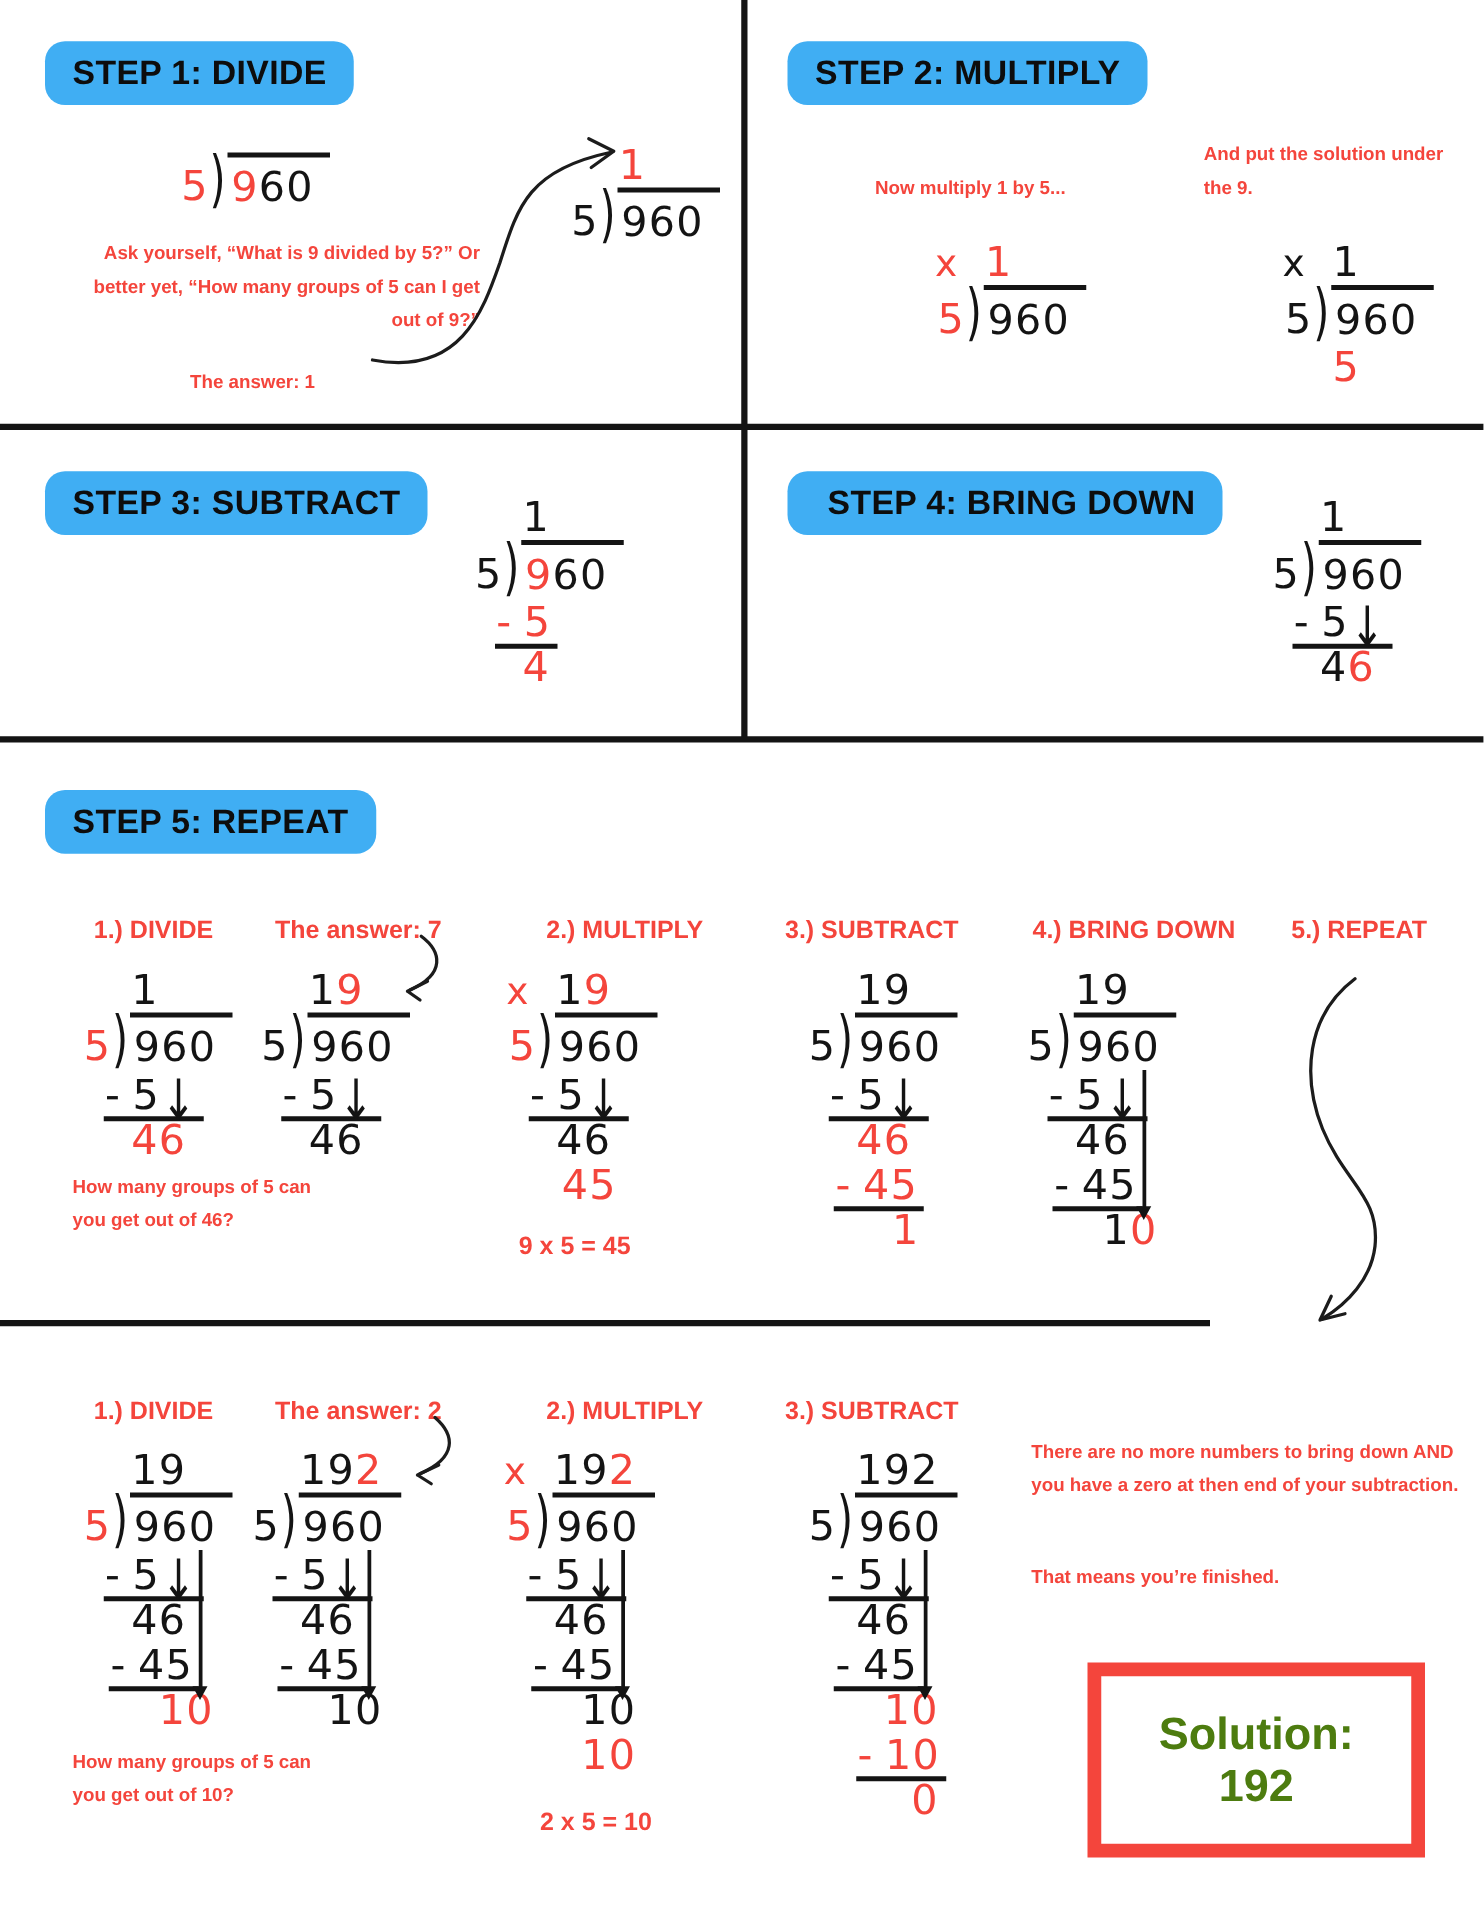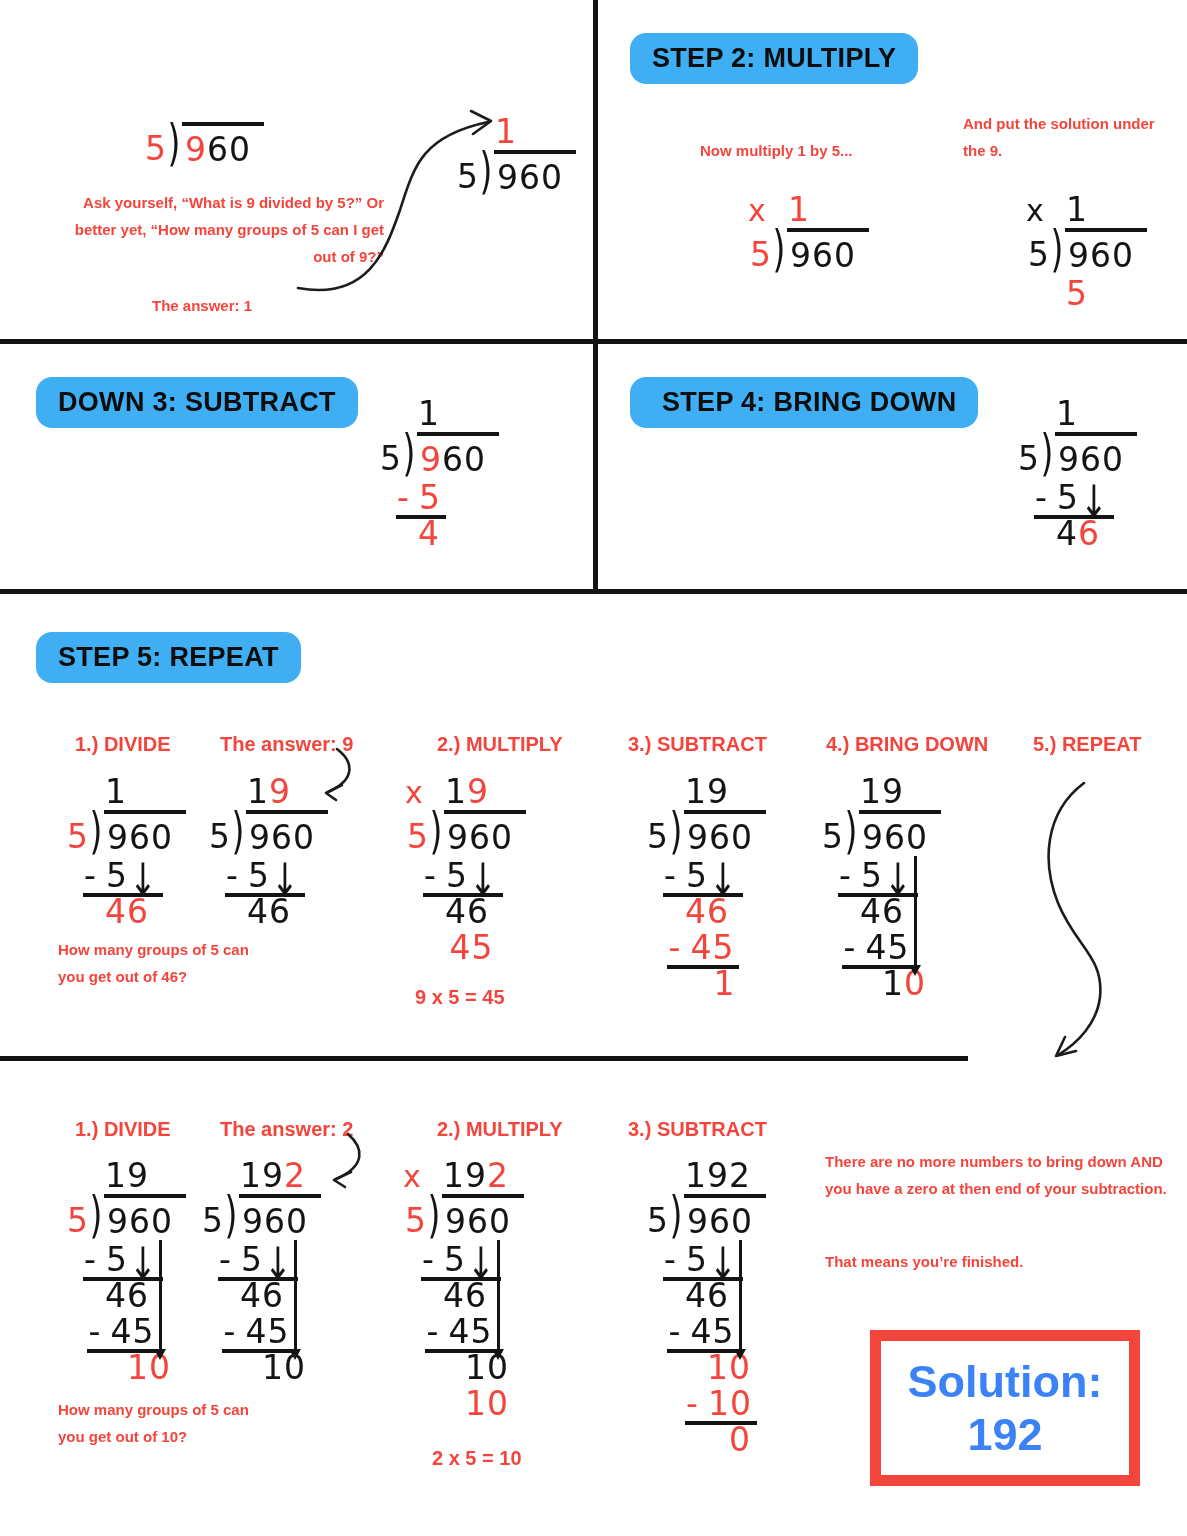--- a/index.html
+++ b/index.html
@@ -82,34 +82,35 @@
   .curve{position:absolute;overflow:visible;}
   .curve path{fill:none;stroke:#1c1c1c;stroke-width:2.6;stroke-linecap:round;stroke-linejoin:round;}
   [data-name="step1-answer-arrow-icon"]{left:290px;top:98px;}
   [data-name="row1-answer-arrow-icon"]{left:315px;top:745px;}
   [data-name="row2-answer-arrow-icon"]{left:322px;top:1130px;}
   [data-name="repeat-s-arrow-icon"]{left:1030px;top:775px;}
   
   [data-name="solution-box"]{position:absolute;left:870px;top:1330px;width:270px;height:156px;
       border:11px solid #F4453C;background:#fff;box-sizing:border-box;display:flex;flex-direction:column;
       align-items:center;justify-content:center;}
-  .sol-line{font-weight:bold;font-size:45px;color:#3b82f6;line-height:1.18;letter-spacing:0;text-align:center;}
+  .sol-line{font-weight:bold;font-size:36px;color:#4d7c0f;line-height:1.18;letter-spacing:0;text-align:center;}
 </style>
 </head>
 <body>
 
 <div class="canvas" data-name="long-division-worksheet">
 
   <div class="gridline" data-name="divider-vertical"></div>
   <div class="gridline" data-name="divider-horizontal-1"></div>
   <div class="gridline" data-name="divider-horizontal-2"></div>
   <div class="gridline" data-name="divider-horizontal-3"></div>
 
+  <div class="badge" data-name="badge-step-1">STEP 1: DIVIDE</div>
   <div class="badge" data-name="badge-step-2">STEP 2: MULTIPLY</div>
-  <div class="badge" data-name="badge-step-3">DOWN 3: SUBTRACT</div>
+  <div class="badge" data-name="badge-step-3">STEP 3: SUBTRACT</div>
   <div class="badge" data-name="badge-step-4">STEP 4: BRING DOWN</div>
   <div class="badge" data-name="badge-step-5">STEP 5: REPEAT</div>
 
   <div class="ldiv" data-name="division-step1-problem">
       <div class="ld-main">
         <span class="ld-divisor"><span class="r">5</span></span>
         <span class="ld-bracket">)</span>
         <span class="ld-dividend"><span class="r">9</span><span class="">60</span></span>
       </div>
     </div>
@@ -163,21 +164,21 @@
       <div class="ld-main">
         <span class="ld-divisor"><span class="">5</span></span>
         <span class="ld-bracket">)</span>
         <span class="ld-dividend"><span class="">960</span></span>
       </div>
       <div class="ld-row" style="padding-left:18px"><span class="rowline ul"><span class="pre">-</span><span class="">5</span><span class="sarrow">↓</span></span></div>
       <div class="ld-row" style="padding-left:40px"><span class="rowline"><span class="">4</span><span class="r">6</span></span></div>
     </div>
 
   <div class="lbl" data-name="row1-label-0">1.) DIVIDE</div>
-  <div class="lbl" data-name="row1-label-1">The answer: 9</div>
+  <div class="lbl" data-name="row1-label-1">The answer: 7</div>
   <div class="lbl" data-name="row1-label-2">2.) MULTIPLY</div>
   <div class="lbl" data-name="row1-label-3">3.) SUBTRACT</div>
   <div class="lbl" data-name="row1-label-4">4.) BRING DOWN</div>
   <div class="lbl" data-name="row1-label-5">5.) REPEAT</div>
 
   <div class="ldiv" data-name="division-row1-divide">
       <div class="ld-top"><span class="">1</span></div>
       <div class="ld-main">
         <span class="ld-divisor"><span class="r">5</span></span>
         <span class="ld-bracket">)</span>

